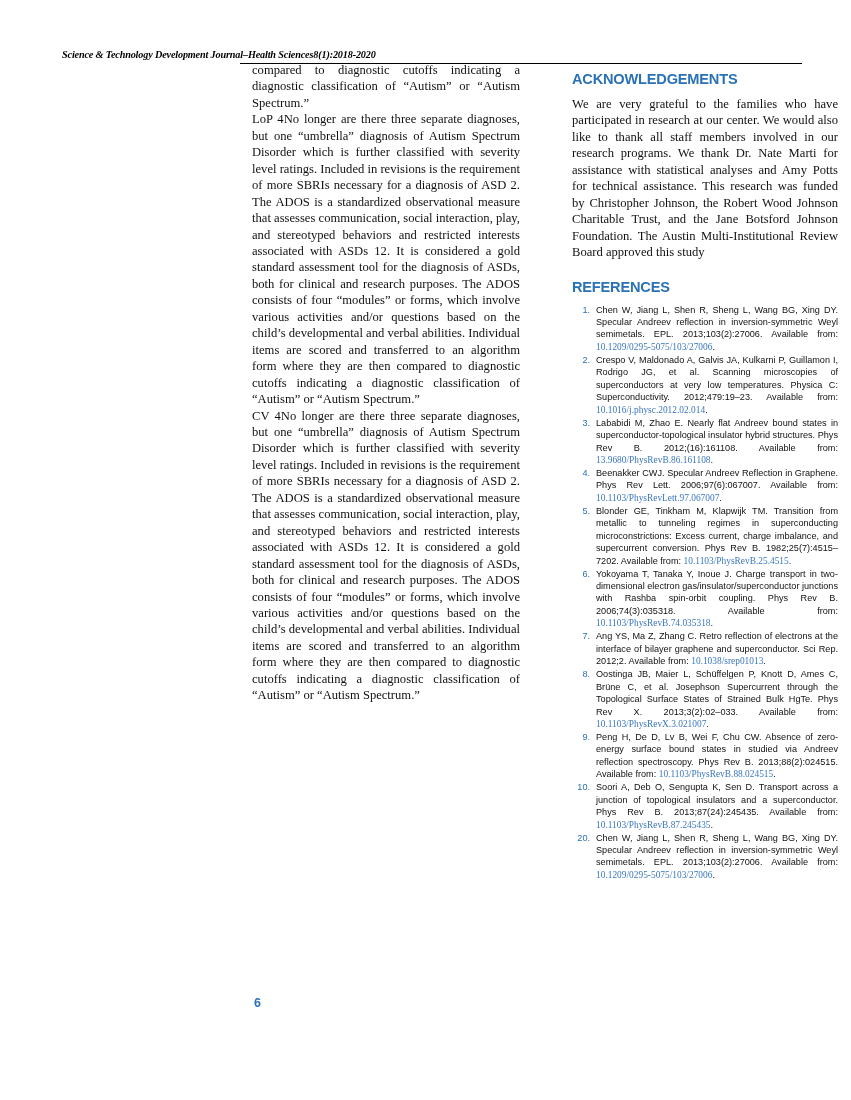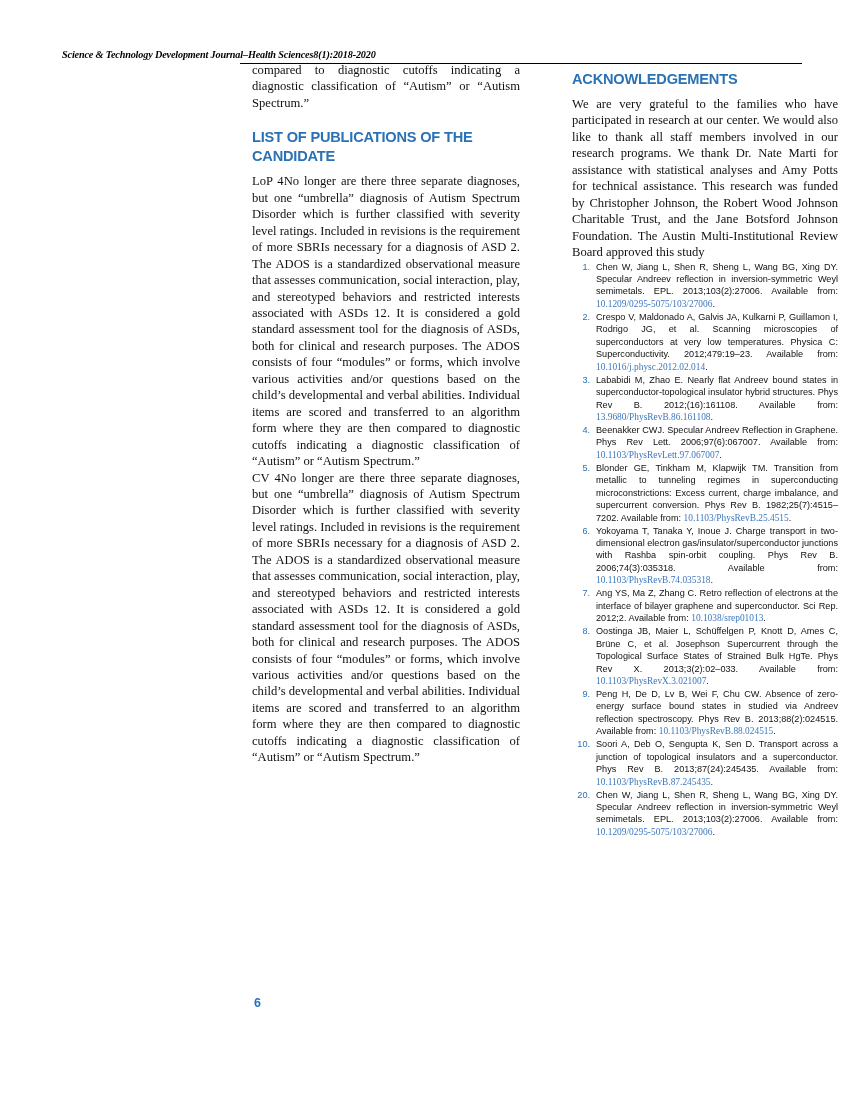--- a/index.html
+++ b/index.html
@@ -143,31 +143,31 @@
 <div class="page">
 
   <div class="running-head">
     <div class="running-head-text">Science &amp; Technology Development Journal–Health Sciences8(1):2018-2020</div>
   </div>
   <div class="head-rule"></div>
 
   <div class="col-left">
     <p class="body">compared to diagnostic cutoffs indicating a diagnostic classification of “Autism” or “Autism Spectrum.”</p>
 
-    <h2 class="sec">LIST OF PUBLICATIONS OF THE CANDIDATE</h2>
     <p class="body">LoP 4No longer are there three separate diagnoses, but one “umbrella” diagnosis of Autism Spectrum Disorder which is further classified with severity level ratings. Included in revisions is the requirement of more SBRIs necessary for a diagnosis of ASD 2. The ADOS is a standardized observational measure that assesses communication, social interaction, play, and stereotyped behaviors and restricted interests associated with ASDs 12. It is considered a gold standard assessment tool for the diagnosis of ASDs, both for clinical and research purposes. The ADOS consists of four “modules” or forms, which involve various activities and/or questions based on the child’s developmental and verbal abilities. Individual items are scored and transferred to an algorithm form where they are then compared to diagnostic cutoffs indicating a diagnostic classification of “Autism” or “Autism Spectrum.”</p>
 
     <p class="body">CV 4No longer are there three separate diagnoses, but one “umbrella” diagnosis of Autism Spectrum Disorder which is further classified with severity level ratings. Included in revisions is the requirement of more SBRIs necessary for a diagnosis of ASD 2. The ADOS is a standardized observational measure that assesses communication, social interaction, play, and stereotyped behaviors and restricted interests associated with ASDs 12. It is considered a gold standard assessment tool for the diagnosis of ASDs, both for clinical and research purposes. The ADOS consists of four “modules” or forms, which involve various activities and/or questions based on the child’s developmental and verbal abilities. Individual items are scored and transferred to an algorithm form where they are then compared to diagnostic cutoffs indicating a diagnostic classification of “Autism” or “Autism Spectrum.”</p>
 
   </div>
 
   <div class="col-right">
     <h2 class="sec first">ACKNOWLEDGEMENTS</h2>
     <p class="body">We are very grateful to the families who have participated in research at our center. We would also like to thank all staff members involved in our research programs. We thank Dr. Nate Marti for assistance with statistical analyses and Amy Potts for technical assistance. This research was funded by Christopher Johnson, the Robert Wood Johnson Charitable Trust, and the Jane Botsford Johnson Foundation. The Austin Multi-Institutional Review Board approved this study</p>
 
+    <h2 class="sec">REFERENCES</h2>
 
     <ol class="ref-list" id="ref-list">
         <li class="ref-item">
           <span class="ref-num">1.</span>
           <span class="ref-text"><span>Chen W, Jiang L, Shen R, Sheng L, Wang BG, Xing DY. Specular Andreev reflection in inversion-symmetric Weyl semimetals. EPL. 2013;103(2):27006.  Available from: </span><span class="doi">10.1209/0295-5075/103/27006</span><span>.</span></span>
         </li>
         <li class="ref-item">
           <span class="ref-num">2.</span>
           <span class="ref-text"><span>Crespo V, Maldonado A, Galvis JA, Kulkarni P, Guillamon I, Rodrigo JG, et al.  Scanning microscopies of superconductors at very low temperatures.  Physica C: Superconductivity. 2012;479:19–23. Available from: </span><span class="doi">10.1016/j.physc.2012.02.014</span><span>.</span></span>
         </li>

